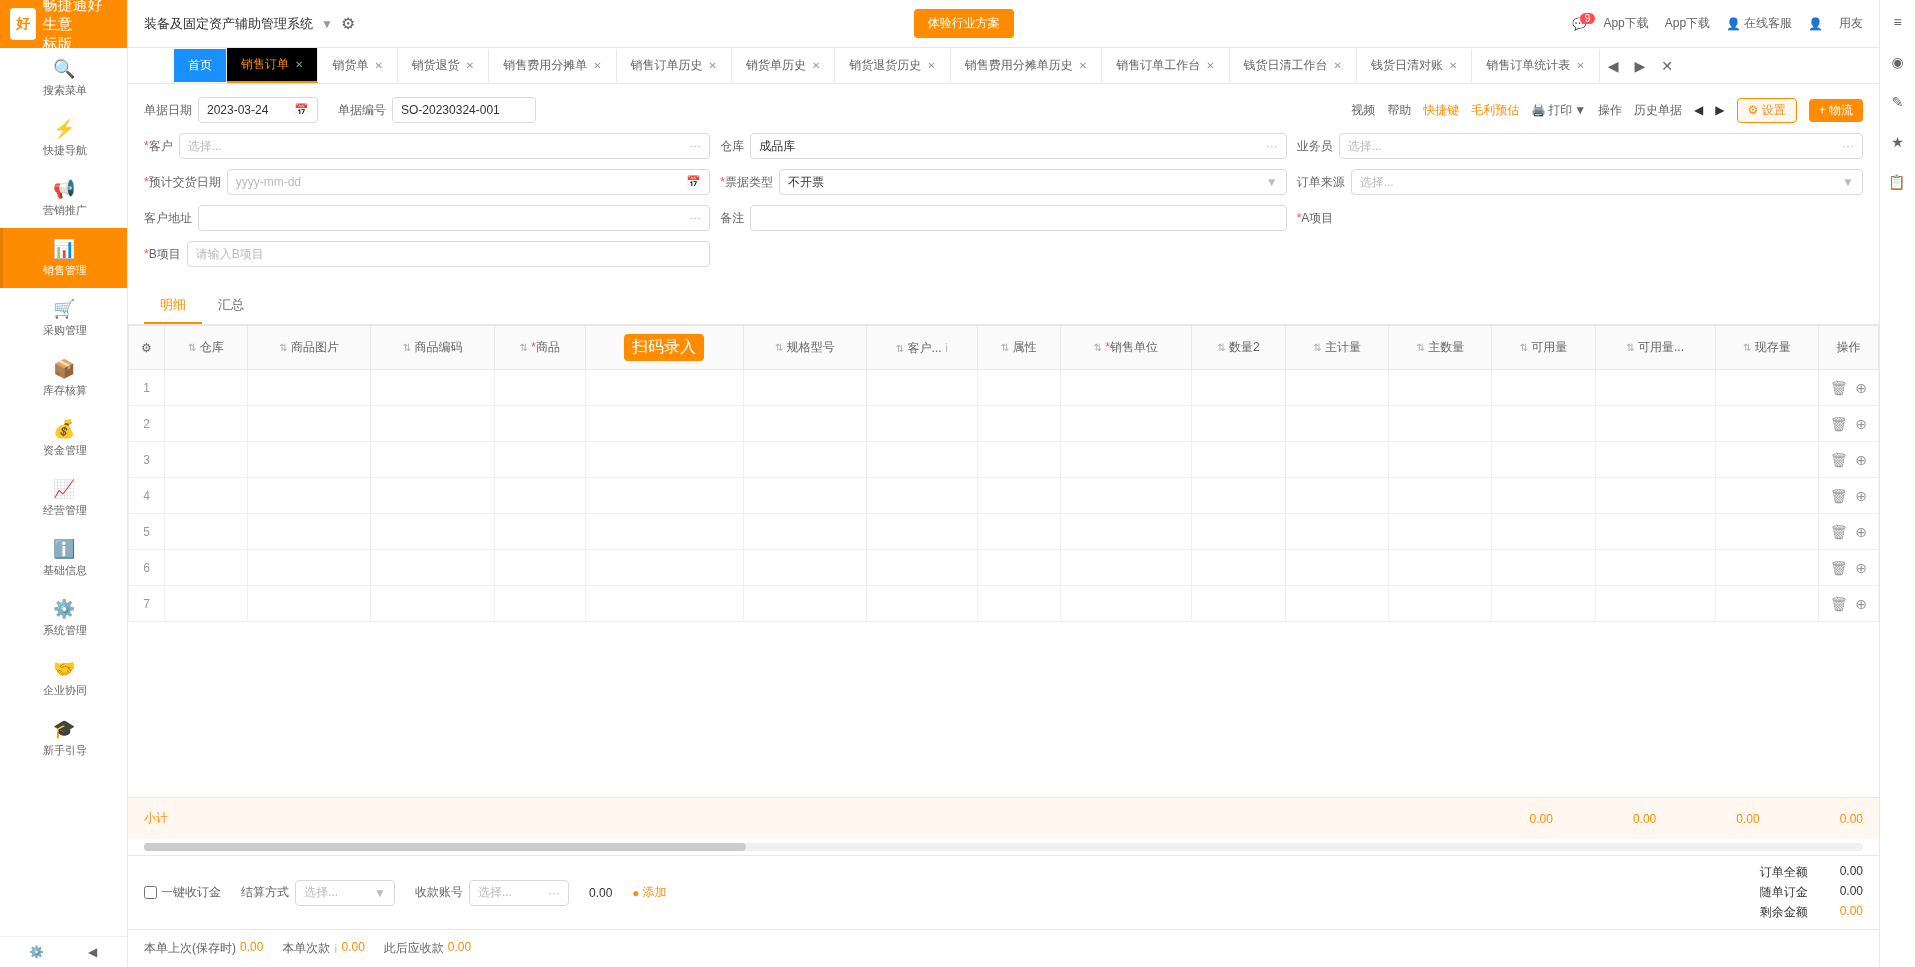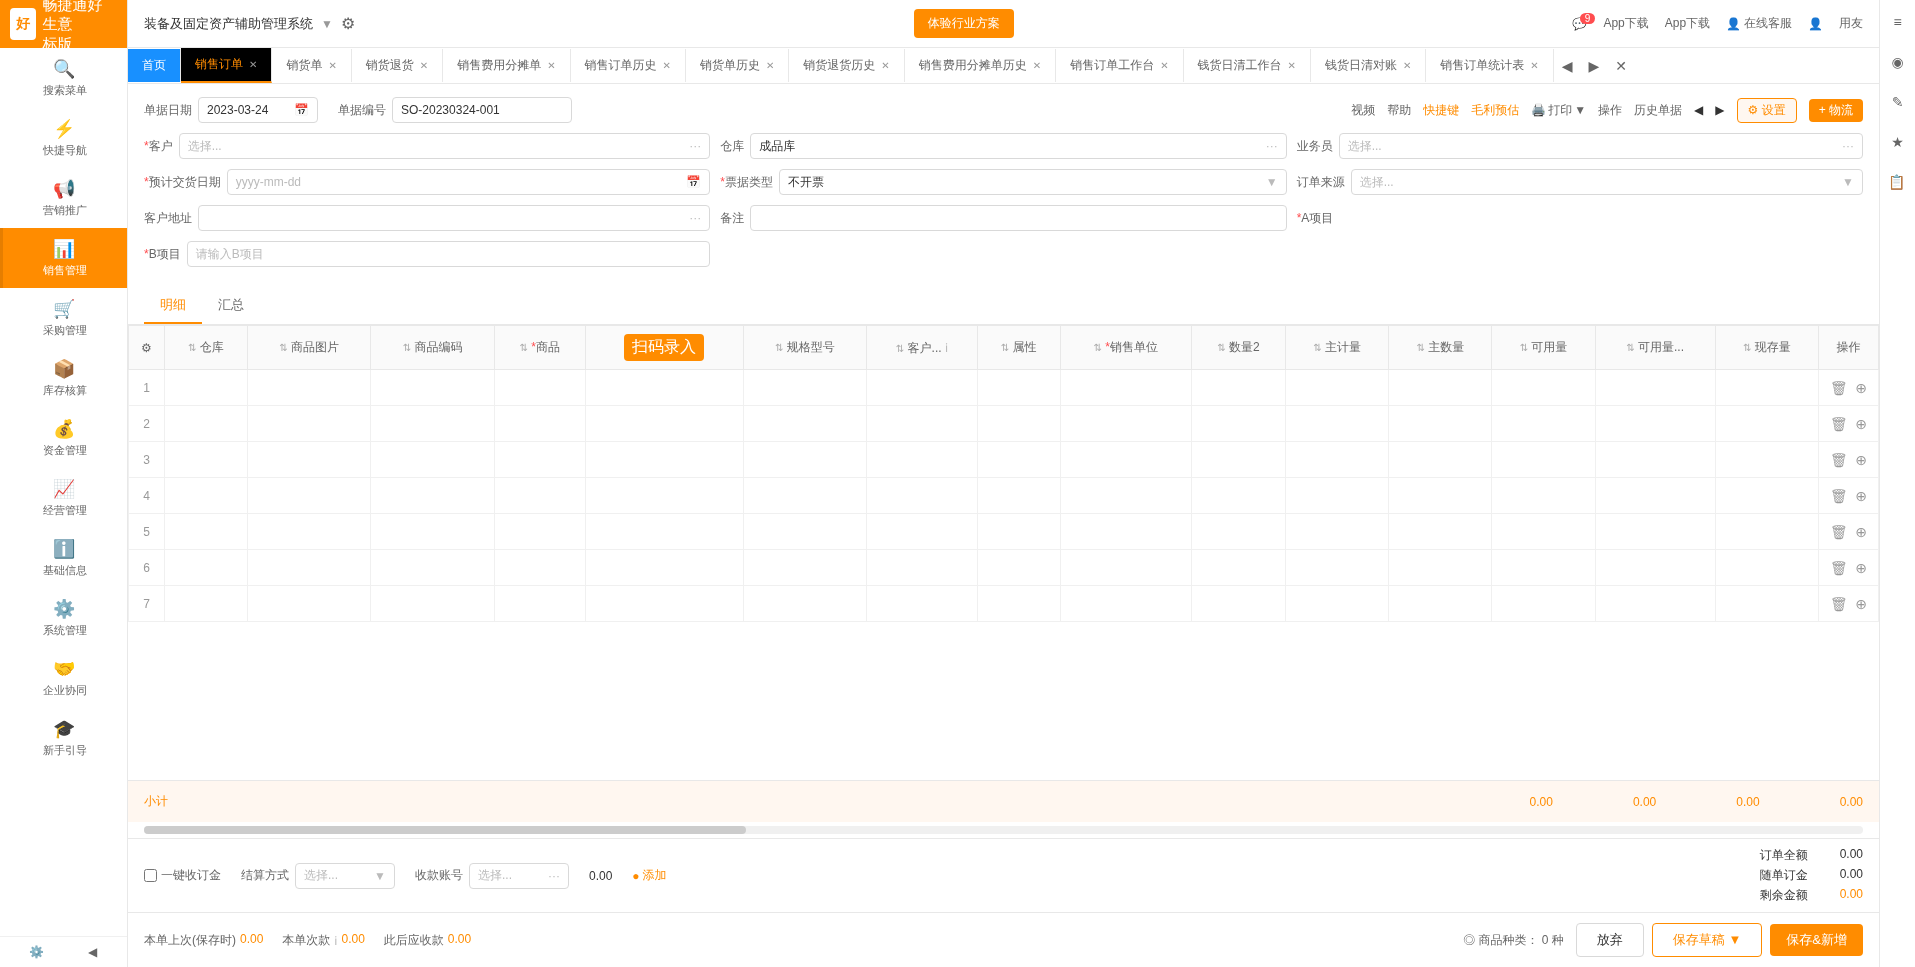--- a/index.html
+++ b/index.html
@@ -25,21 +25,21 @@
     .system-title { font-size: 13px; color: #333; }
     .btn-primary-orange { background: #ff8c00; color: #fff; border: none; border-radius: 4px; padding: 6px 14px; cursor: pointer; font-size: 12px; }
     .top-bar-right { display: flex; align-items: center; gap: 16px; font-size: 12px; color: #666; }
     .badge { background: #ff4d4f; color: #fff; border-radius: 10px; padding: 0 5px; font-size: 10px; }
     
     
     .tab-bar { background: #fff; display: flex; align-items: center; border-bottom: 1px solid #e8e8e8; overflow: hidden; min-height: 36px; }
     .tab-item { padding: 8px 14px; cursor: pointer; white-space: nowrap; font-size: 12px; color: #666; border-right: 1px solid #e8e8e8; display: flex; align-items: center; gap: 4px; position: relative; }
     .tab-item.active { background: #000000; color: #ff8c00; border-bottom: 2px solid #ff8c00; }
     .tab-item .close { font-size: 10px; color: #999; cursor: pointer; margin-left: 2px; }
-    .tab-home { background: #1890ff; color: #fff; padding: 8px 14px; white-space: nowrap; }
+    .tab-home { background: #1890ff; color: #fff; padding: 8px 14px; white-space: nowrap; margin-left: 46px; }
     .tab-nav-btn { padding: 4px 8px; cursor: pointer; color: #666; font-size: 14px; }
     .toolbar-btn { cursor: pointer; color: #666; display: flex; align-items: center; gap: 2px; }
     .toolbar-btn.orange { color: #ff8c00; }
     
     
     .detail-tabs { display: flex; gap: 0; border-bottom: 1px solid #e8e8e8; background: #fff; padding: 0 16px; }
     .detail-tab { padding: 8px 16px; cursor: pointer; font-size: 13px; color: #666; border-bottom: 2px solid transparent; }
     .detail-tab.active { color: #ff8c00; border-bottom-color: #ff8c00; font-weight: 500; }
     .data-table { width: 100%; border-collapse: collapse; font-size: 12px; }
     .data-table th { background: #fafafa; border: 1px solid #e8e8e8; padding: 8px 6px; text-align: center; white-space: nowrap; color: #666; font-weight: 500; position: sticky; top: 0; z-index: 2; }
@@ -254,21 +254,21 @@
           <div style="display:flex;align-items:center;gap:20px;">
             <div class="field-inline">
               <span class="field-label">单据日期</span>
               <div class="field-input val" style="width:120px;justify-content:space-between;">
                 <span>2023-03-24</span>
                 <span style="color:#bbb;">📅</span>
               </div>
             </div>
             <div class="field-inline">
               <span class="field-label">单据编号</span>
-              <div class="field-input val" style="width:180px;">
+              <div class="field-input val" style="width:144px;">
                 <span>SO-20230324-001</span>
               </div>
             </div>
           </div>
           <div style="display:flex;align-items:center;gap:12px;font-size:12px;">
             <span class="toolbar-btn">视频</span>
             <span class="toolbar-btn">帮助</span>
             <span class="toolbar-btn orange">快捷键</span>
             <span class="toolbar-btn orange">毛利预估</span>
             <span class="toolbar-btn" style="display:flex;align-items:center;gap:2px;">
@@ -647,35 +647,20 @@
           <span>
             <span>本单次款</span>
             <span style="cursor:pointer;color:#bbb;">ℹ</span>
             <span class="val">0.00</span>
           </span>
           <span>
             <span>此后应收款</span>
             <span class="val">0.00</span>
           </span>
         </div>
-        <div style="display:flex;align-items:center;gap:12px;">
-          <span style="font-size:12px;color:#666;">
-            <span style="cursor:pointer;">◎</span>
-            <span>商品种类：</span>
-            <span>0 种</span>
-          </span>
-          <div class="bottom-action-btns">
-            <button class="btn-discard">放弃</button>
-            <button class="btn-save-draft">
-              <span>保存草稿</span>
-              <span>▼</span>
-            </button>
-            <button class="btn-save-new">保存&amp;新增</button>
-          </div>
-        </div>
       </div>
     </div>
   </div>
 
   <div class="right-panel">
     <div class="right-panel-btn">≡</div>
     <div class="right-panel-btn">◉</div>
     <div class="right-panel-btn">✎</div>
     <div class="right-panel-btn">★</div>
     <div class="right-panel-btn orange">📋</div>

